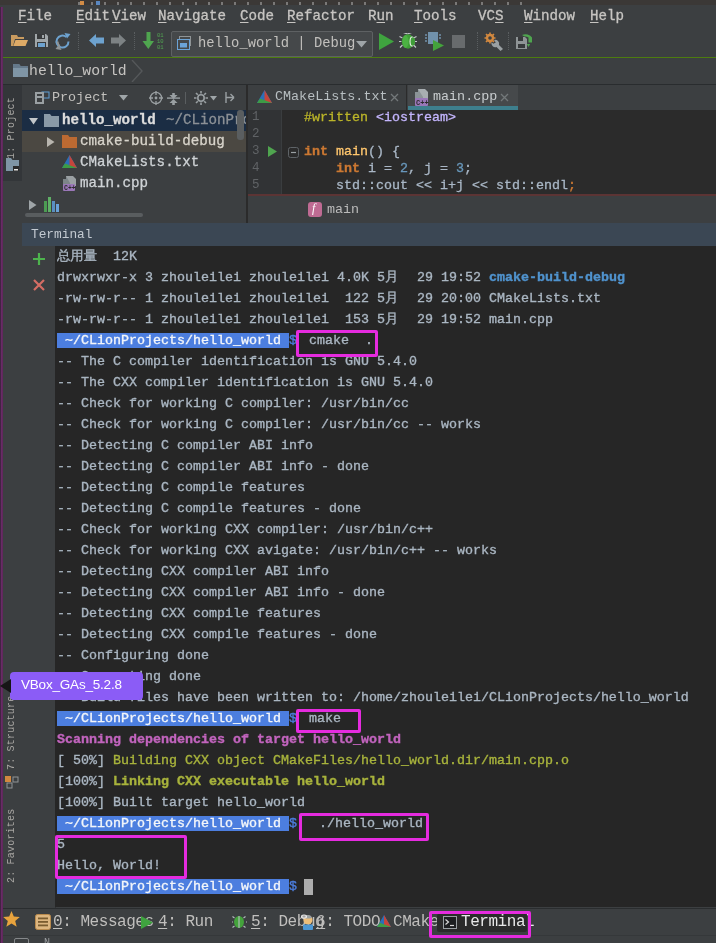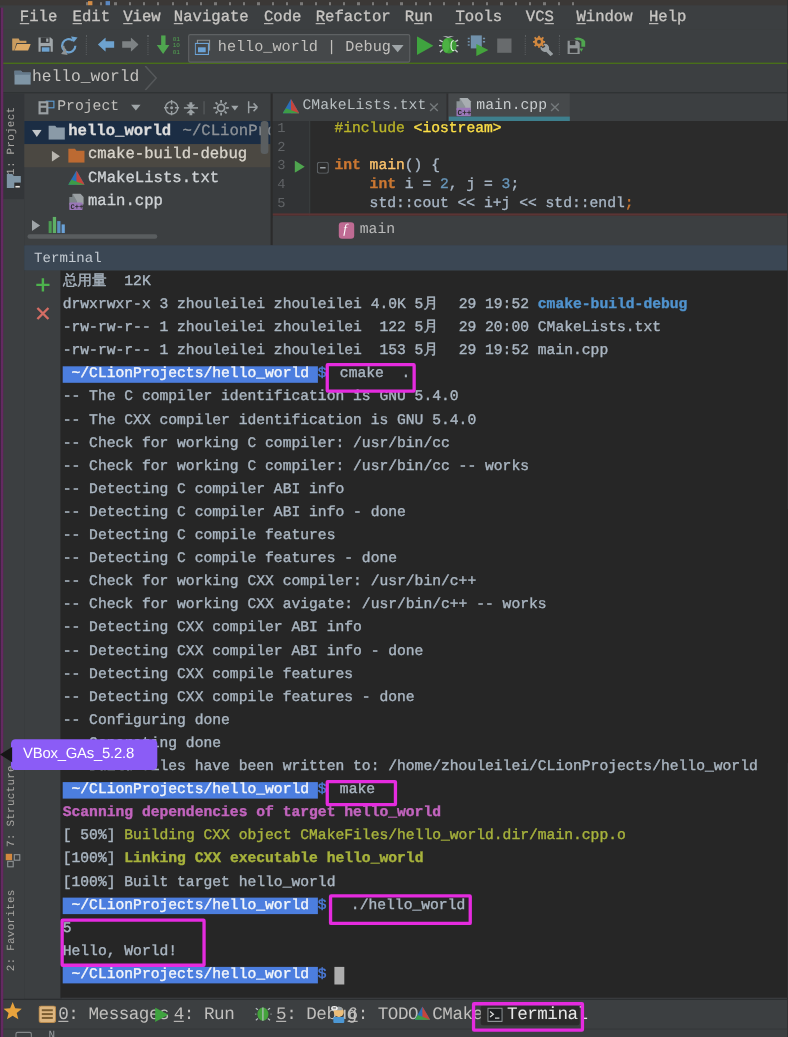--- a/index.html
+++ b/index.html
@@ -56,21 +56,21 @@
 </head>
 <body>
 <div id="app">
   <div class="abs" id="titlestrip" style="left:0;top:0;width:716px;height:5px;background:#3b3836">
     <div class="abs" style="left:78px;top:2px;width:450px;height:3px;background:repeating-linear-gradient(90deg,#b9b9b9 0 2px,#3b3836 2px 13px);opacity:0.5"></div>
     <div class="abs" style="left:80px;top:1px;width:4px;height:4px;background:#d28c46"></div>
     <div class="abs" style="left:96px;top:1px;width:4px;height:4px;background:#5a87c0"></div>
   </div>
   <div class="menubar" id="menubar">
     <span class="mi" style="left:18px"><u>F</u>ile</span>
-    <span class="mi" style="left:66px"><u>E</u>dit</span>
+    <span class="mi" style="left:76px"><u>E</u>dit</span>
     <span class="mi" style="left:112px"><u>V</u>iew</span>
     <span class="mi" style="left:158px"><u>N</u>avigate</span>
     <span class="mi" style="left:240px"><u>C</u>ode</span>
     <span class="mi" style="left:287px"><u>R</u>efactor</span>
     <span class="mi" style="left:368px">R<u>u</u>n</span>
     <span class="mi" style="left:414px"><u>T</u>ools</span>
     <span class="mi" style="left:478px">VC<u>S</u></span>
     <span class="mi" style="left:524px"><u>W</u>indow</span>
     <span class="mi" style="left:590px"><u>H</u>elp</span>
   </div>
@@ -296,21 +296,21 @@
     <span class="lnum" style="left:4px;top:67px">5</span>
     <svg class="abs" style="left:19px;top:36px" width="11" height="11" viewBox="0 0 11 11">
         <path d="M1 0 L10 5.5 1 11z" fill="#4fa54f"></path>
       </svg>
   </div>
   <div id="code">
     <svg class="abs" style="left:288px;top:147px;z-index:5" width="11" height="11" viewBox="0 0 11 11">
         <rect x="0.5" y="0.5" width="10" height="10" rx="2" fill="#2b2b2b" stroke="#5f6468"></rect>
         <path d="M3 5.5 h5" stroke="#9aa0a3" stroke-width="1.2"></path>
       </svg>
-    <div class="cl" style="top:109px"><span style="color:#bbb529">#include</span> <span style="color:#fde047">&lt;iostream&gt;</span></div>
+    <div class="cl" style="top:109px"><span style="color:#bbb529">#written</span> <span style="color:#c4b5fd">&lt;iostream&gt;</span></div>
     <div class="cl" style="top:143px"><b style="color:#cc7832">int</b> <span style="color:#ffc66d">main</span>() {</div>
     <div class="cl" style="top:160px">    <b style="color:#cc7832">int</b> i = <span style="color:#6897bb">2</span>, j = <span style="color:#6897bb">3</span>;</div>
     <div class="cl" style="top:177px">    std::cout &lt;&lt; i+j &lt;&lt; std::endl<span style="color:#cc7832">;</span></div>
     <div class="abs" style="left:248px;top:194px;width:468px;height:2px;background:#5c3434"></div>
   </div>
   <div class="crumb" id="crumb">
     <div class="abs" style="left:60px;top:4px;width:14px;height:15px;background:#bf6b93;border-radius:3px">
         <span style="position:absolute;left:4px;top:-1px;font-size:12px;color:#fff;font-style:italic;font-family:'Liberation Serif',serif">f</span>
       </div>
     <span class="abs" style="left:79px;top:0;line-height:24px;font-size:13.4px;color:#bbbbbb">main</span>

